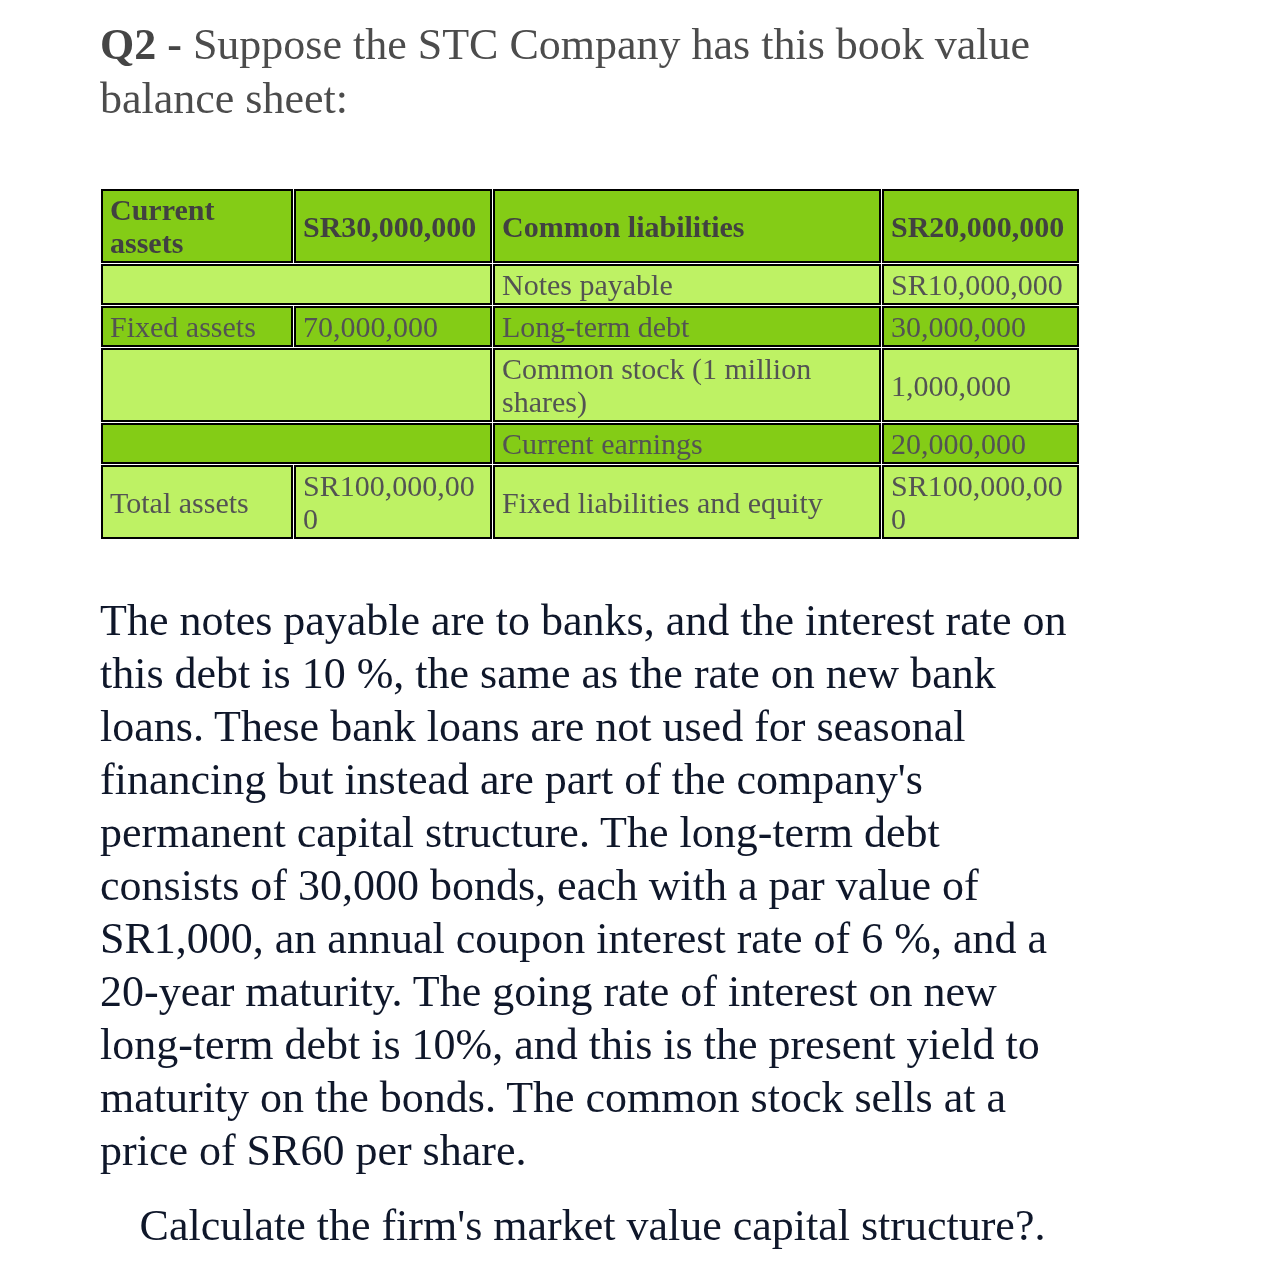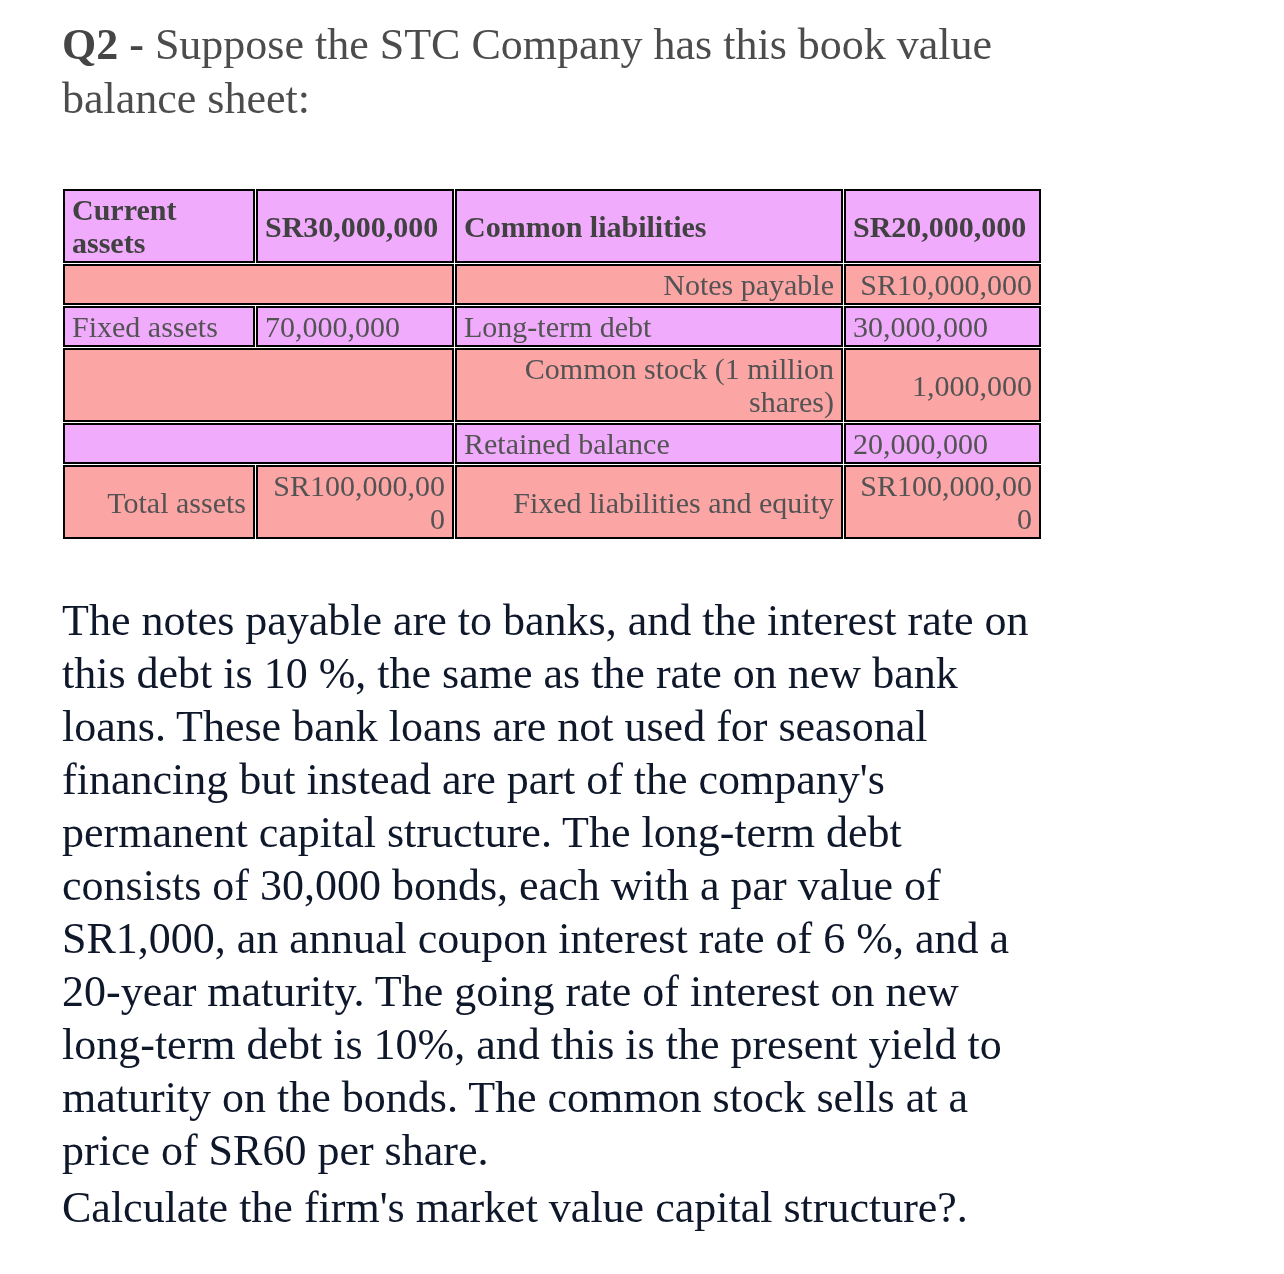--- a/index.html
+++ b/index.html
@@ -5,21 +5,21 @@
   html, body { margin: 0; padding: 0; }
   body {
     width: 1284px;
     height: 1274px;
     background: #ffffff;
     color: #4f4f4f;
     font-family: "Liberation Serif", serif;
     overflow: hidden;
   }
   .page {
-    padding: 18px 0 0 62px;
+    padding: 18px 0 0 100px;
     width: 985px;
   }
   .title {
     margin: 0;
     font-size: 44px;
     line-height: 54px;
     color: #4c4c4c;
   }
   .title strong { font-weight: 700; color: #454545; }
   table.balance {
@@ -35,31 +35,31 @@
   col.c1 { width: 192px; }
   col.c2 { width: 198px; }
   col.c3 { width: 388px; }
   col.c4 { width: 197px; }
   table.balance td {
     border: 2px solid #000000;
     padding: 2px 7px;
     vertical-align: middle;
     overflow-wrap: break-word;
     word-wrap: break-word;
-    background: #f0abfc;
+    background: #84cc16;
   }
   tr.head td { font-weight: 700; color: #414141; }
-  tr.shaded td { background: #fca5a5; text-align: right; }
+  tr.shaded td { background: #bef264; }
   .body {
     font-size: 44px;
     line-height: 53px;
     margin: 54px 0 0 0;
     color: #0f172a;
   }
-  .question { margin-top: 4px; }
+  .question { margin-top: 22px; text-align: center; }
 </style>
 </head>
 <body>
 
 <div class="page">
 
   <p class="title"><strong>Q2 - </strong><span>Suppose the STC Company has this book value balance sheet:</span></p>
 
   <table class="balance">
     <colgroup>
@@ -86,21 +86,21 @@
         <td>Long-term debt</td>
         <td>30,000,000</td>
       </tr>
       <tr class="shaded">
         <td colspan="2"></td>
         <td>Common stock (1 million shares)</td>
         <td>1,000,000</td>
       </tr>
       <tr>
         <td colspan="2"></td>
-        <td>Retained balance</td>
+        <td>Current earnings</td>
         <td>20,000,000</td>
       </tr>
       <tr class="shaded">
         <td>Total assets</td>
         <td>SR100,000,000</td>
         <td>Fixed liabilities and equity</td>
         <td>SR100,000,000</td>
       </tr>
     </tbody>
   </table>

